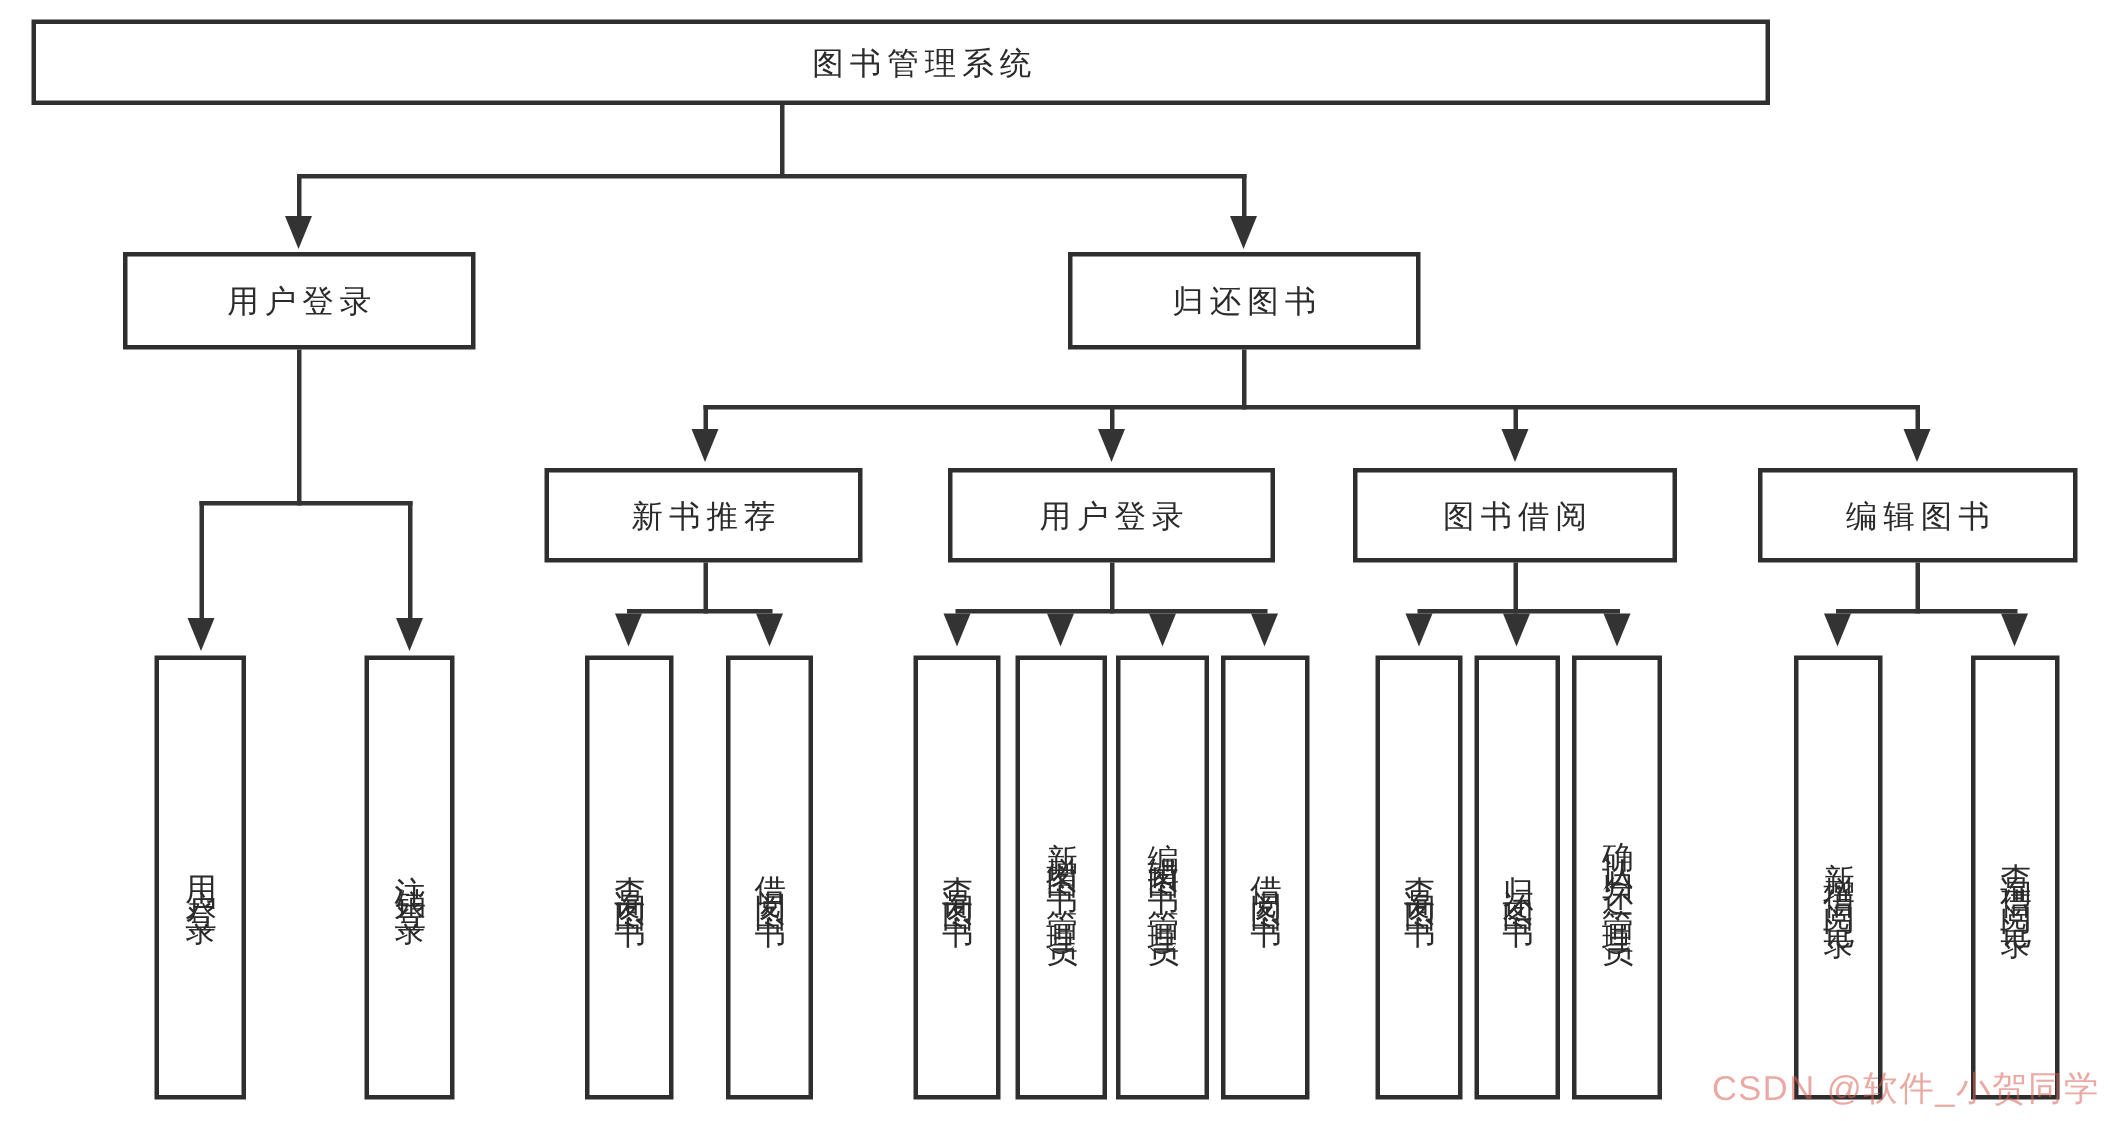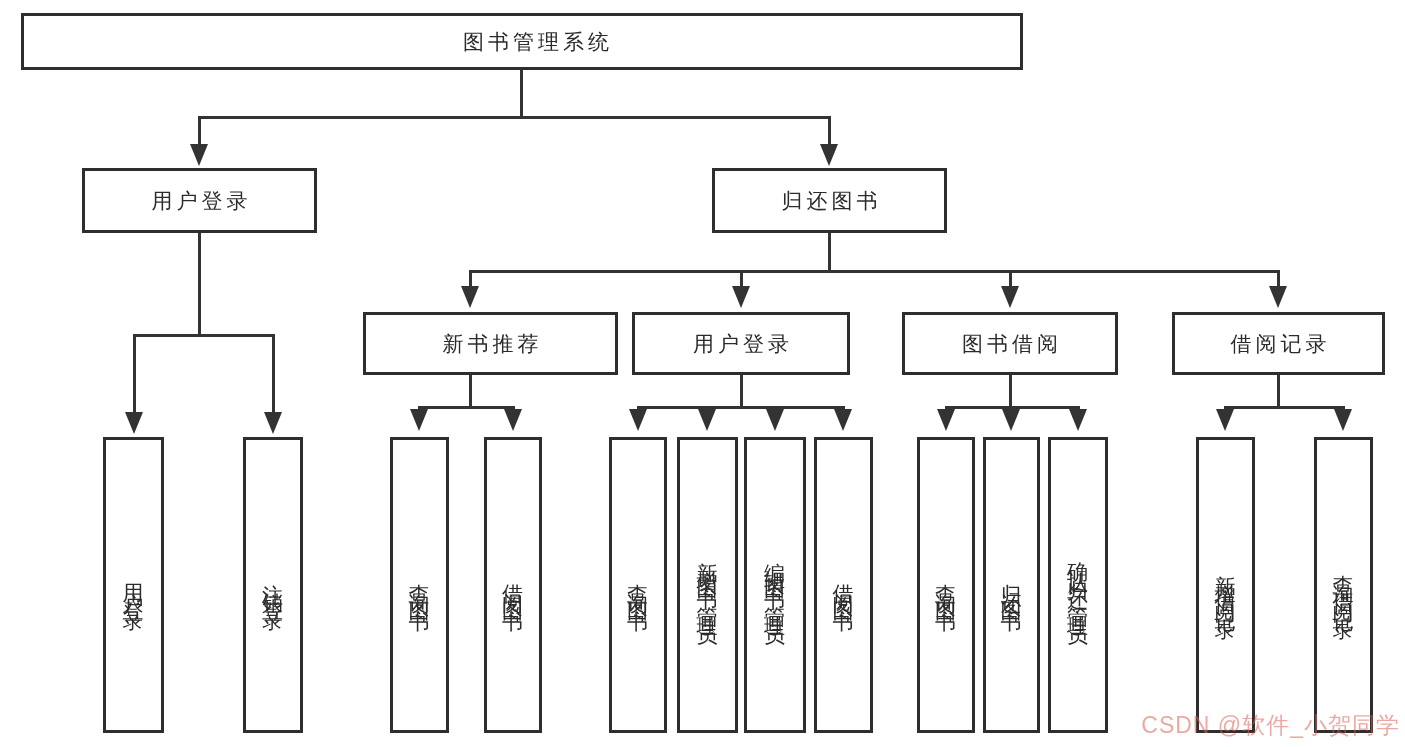--- a/index.html
+++ b/index.html
@@ -55,21 +55,21 @@
     letter-spacing:1px;
     color:rgba(217,99,87,0.55);
     white-space:nowrap;
   }
 </style>
 </head>
 <body>
 
 <div id="stage">
 
-  <div class="box" style="left:21px;top:13px;width:1002px;height:57px;padding-left:28px;">图书管理系统</div>
+  <div class="box" style="left:21px;top:13px;width:1159px;height:57px;padding-left:28px;">图书管理系统</div>
 
   <div class="vline" style="left:520px;top:70px;height:48px;"></div>
   <div class="hline" style="left:198px;top:116px;width:633px;"></div>
   <div class="vline" style="left:198px;top:116px;height:30px;"></div>
   <div class="ahead" style="left:190px;top:144px;"></div>
   <div class="vline" style="left:828px;top:116px;height:30px;"></div>
   <div class="ahead" style="left:820px;top:144px;"></div>
 
   <div class="box" style="left:82px;top:168px;width:235px;height:65px;">用户登录</div>
   <div class="box" style="left:712px;top:168px;width:235px;height:65px;">归还图书</div>
@@ -85,24 +85,24 @@
   <div class="hline" style="left:469px;top:270px;width:811px;"></div>
   <div class="vline" style="left:469px;top:270px;height:18px;"></div>
   <div class="ahead" style="left:461px;top:286px;"></div>
   <div class="vline" style="left:740px;top:270px;height:18px;"></div>
   <div class="ahead" style="left:732px;top:286px;"></div>
   <div class="vline" style="left:1009px;top:270px;height:18px;"></div>
   <div class="ahead" style="left:1001px;top:286px;"></div>
   <div class="vline" style="left:1277px;top:270px;height:18px;"></div>
   <div class="ahead" style="left:1269px;top:286px;"></div>
 
-  <div class="box" style="left:363px;top:312px;width:255px;height:63px;">新书推荐</div>
+  <div class="box" style="left:363px;top:312px;width:212px;height:63px;">新书推荐</div>
   <div class="box" style="left:632px;top:312px;width:218px;height:63px;">用户登录</div>
   <div class="box" style="left:902px;top:312px;width:216px;height:63px;">图书借阅</div>
-  <div class="box" style="left:1172px;top:312px;width:213px;height:63px;">借阅记录</div>
+  <div class="box" style="left:1172px;top:312px;width:213px;height:63px;">编辑图书</div>
 
   <div class="vline" style="left:469px;top:375px;height:34px;"></div>
   <div class="hline" style="left:418px;top:406px;width:97px;"></div>
   <div class="ahead" style="left:410px;top:409px;"></div>
   <div class="ahead" style="left:504px;top:409px;"></div>
 
   <div class="vline" style="left:740px;top:375px;height:34px;"></div>
   <div class="hline" style="left:637px;top:406px;width:208px;"></div>
   <div class="ahead" style="left:629px;top:409px;"></div>
   <div class="ahead" style="left:698px;top:409px;"></div>

